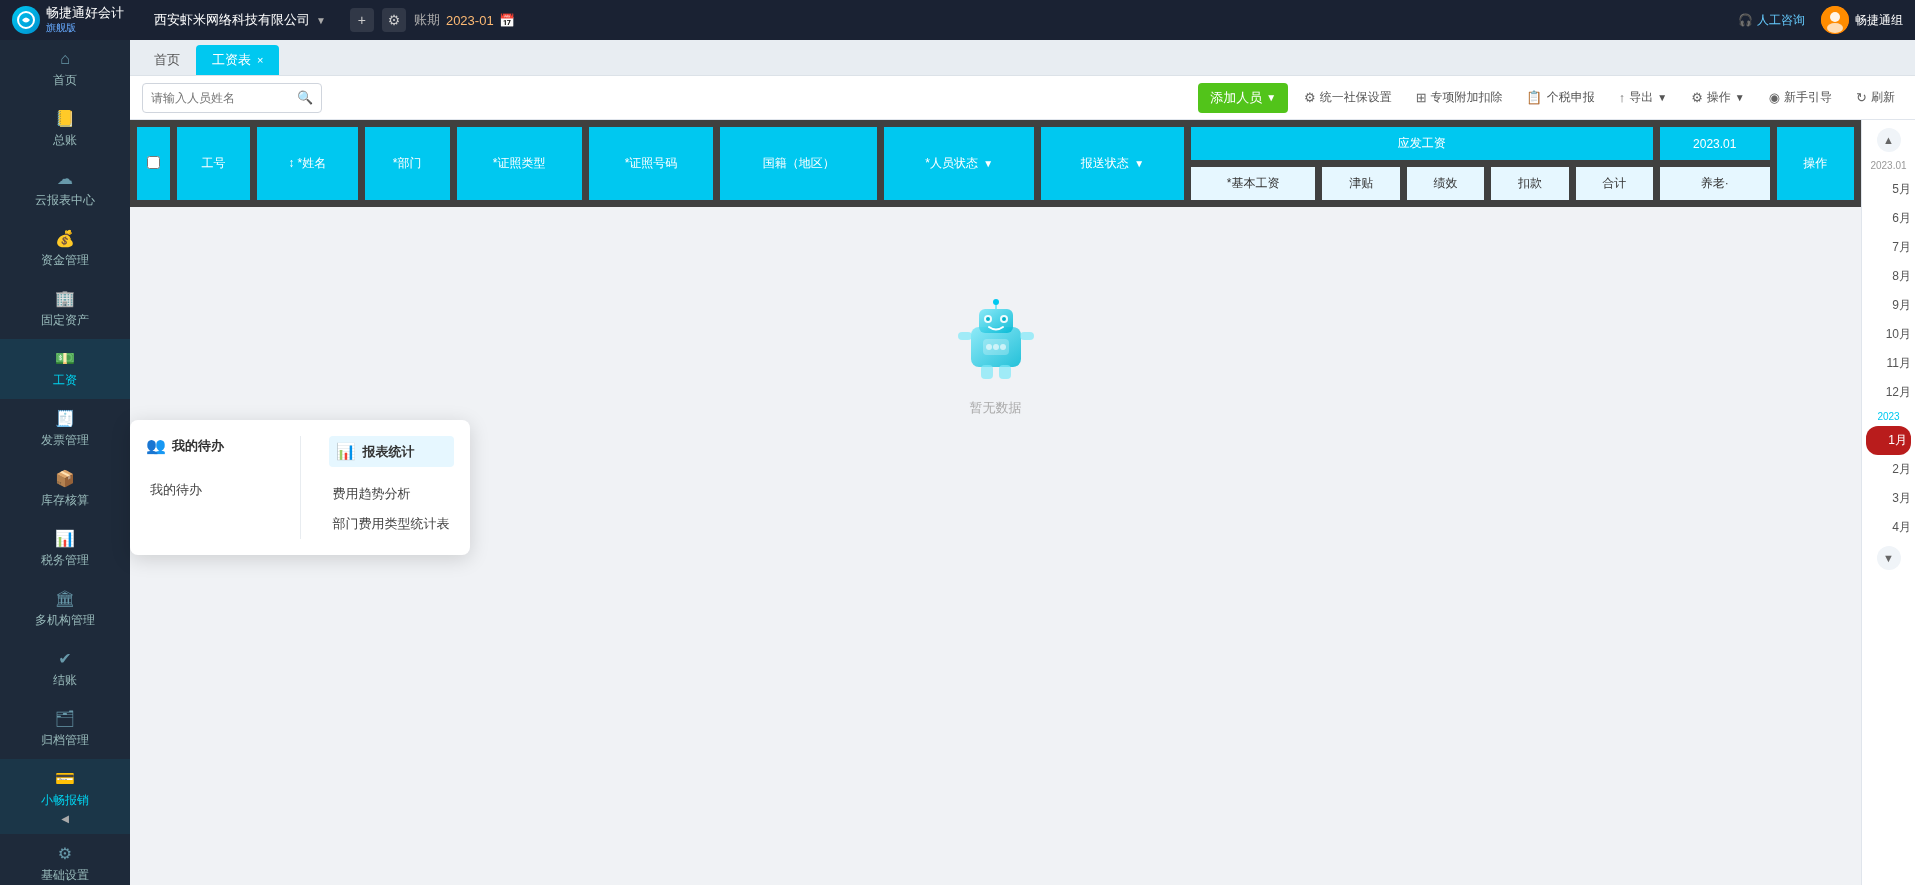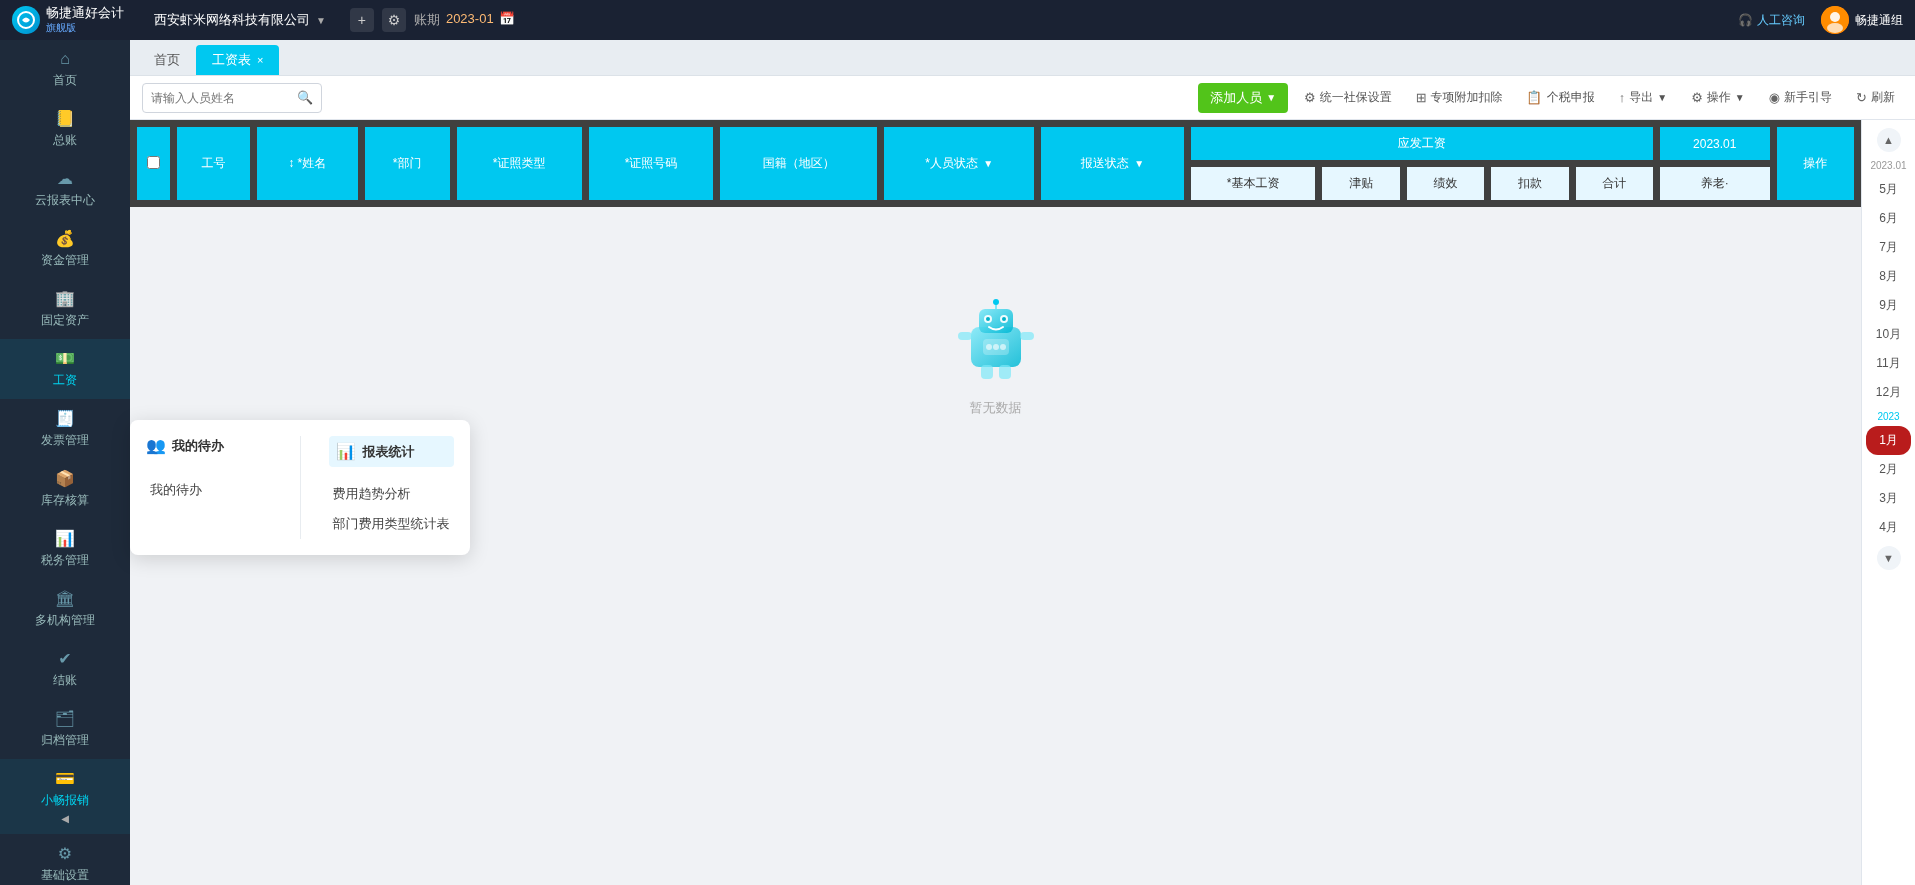--- a/index.html
+++ b/index.html
@@ -44,21 +44,21 @@
     }
     .header-icon-btn {
       width: 24px; height: 24px;
       background: rgba(255,255,255,0.1);
       border-radius: 4px;
       display: flex; align-items: center; justify-content: center;
       color: #ccc; font-size: 14px; cursor: pointer;
     }
 
     .period-area {
-      display: flex; align-items: flex-start; gap: 6px;
+      display: flex; align-items: center; gap: 6px;
       color: white; font-size: 13px; margin-left: 8px;
     }
     .period-label { color: #aaa; }
     .period-value { color: #fdba74; }
     .calendar-icon { color: #6cf; font-size: 13px; }
 
     .header-right {
       margin-left: auto;
       display: flex; align-items: center; gap: 16px;
     }
@@ -238,21 +238,21 @@
       padding: 4px 0;
     }
     .timeline-year-label {
       font-size: 10px;
       color: #999;
       padding: 4px 0;
       text-align: center;
     }
     .timeline-month {
       width: 100%;
-      text-align: center;
+      text-align: right;
       padding: 6px 4px;
       font-size: 12px;
       color: #555;
       cursor: pointer;
     }
     .timeline-month.active {
       background: #b91c1c;
       color: white;
       border-radius: 12px;
       margin: 0 4px;

